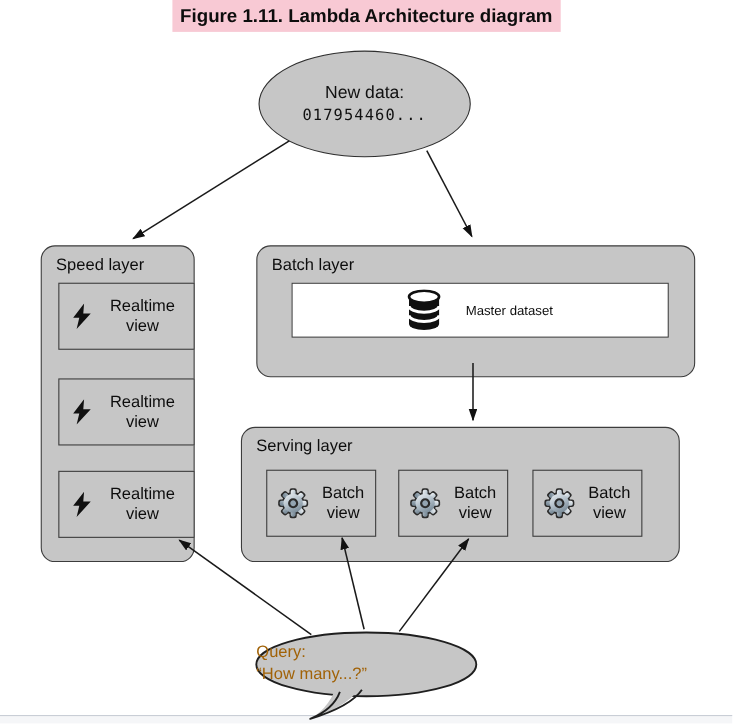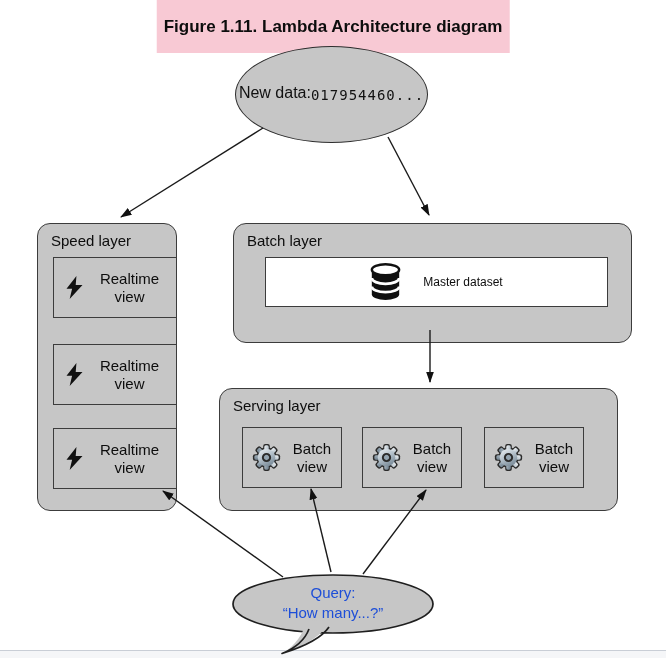--- a/index.html
+++ b/index.html
@@ -4,29 +4,29 @@
 <style>
   html,body{margin:0;padding:0;background:#fff;}
   .canvas{
     position:relative;width:666px;height:658px;background:#ffffff;
     font-family:"Liberation Sans",sans-serif;color:#111;overflow:hidden;
   }
   
   .fig-title{
     position:absolute;top:0;left:50%;transform:translateX(-50%);
     background:#f8c9d4;color:#0d0d0d;font-weight:bold;font-size:17px;
-    line-height:21px;padding:16px 7px;white-space:nowrap;
+    line-height:21px;padding:4px 7px;white-space:nowrap;
   }
   
   svg.arrows{position:absolute;left:0;top:0;z-index:30;pointer-events:none;}
   
   .new-data{
     position:absolute;left:235px;top:46px;width:193px;height:97px;
     background:#c6c6c6;border:1.6px solid #2e2e2e;border-radius:50%;
-    display:flex;flex-direction:row;align-items:center;justify-content:center;
+    display:flex;flex-direction:column;align-items:center;justify-content:center;
     z-index:10;box-sizing:border-box;
   }
   .new-data .l1{font-size:16px;margin-bottom:3px;}
   .new-data .l2{font-family:"DejaVu Sans Mono",monospace;font-size:14px;letter-spacing:1px;}
   
   .layer{
     position:absolute;background:#c6c6c6;border:1.7px solid #3c3c3c;
     border-radius:13px;box-sizing:border-box;z-index:5;
   }
   .layer-label{position:absolute;top:8px;left:13px;font-size:15px;color:#0d0d0d;}
@@ -43,22 +43,22 @@
   .view-text{flex:1;text-align:center;font-size:15px;line-height:18px;color:#0d0d0d;}
   .master-box{
     position:absolute;left:31px;top:33px;width:343px;height:50px;
     background:#ffffff;border:1.3px solid #3c3c3c;box-sizing:border-box;
     display:flex;align-items:center;justify-content:center;gap:22px;
   }
   .master-box .ds-label{font-size:12px;color:#0d0d0d;}
   
   svg.bubble{position:absolute;left:225px;top:566px;z-index:20;}
   .query-text{
-    position:absolute;left:233px;top:583px;width:200px;text-align:center;
-    font-size:15px;line-height:20px;z-index:21;color:#1d4ed8;
+    position:absolute;left:233px;top:583px;width:200px;text-align:left;
+    font-size:15px;line-height:20px;z-index:21;color:#a16207;
   }
   
   .page-edge{
     position:absolute;left:0;right:0;bottom:0;height:7px;
     background:#f5f6f8;border-top:1px solid #c9ced6;z-index:1;
   }
   .icon{flex:0 0 auto;}
 </style>
 </head>
 <body>

